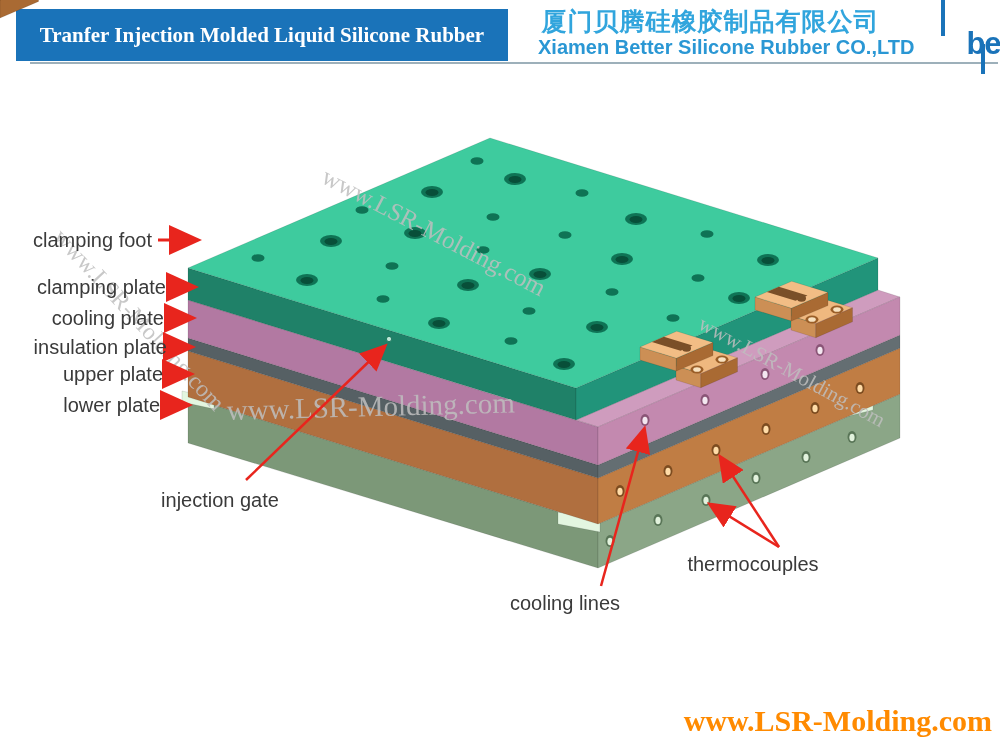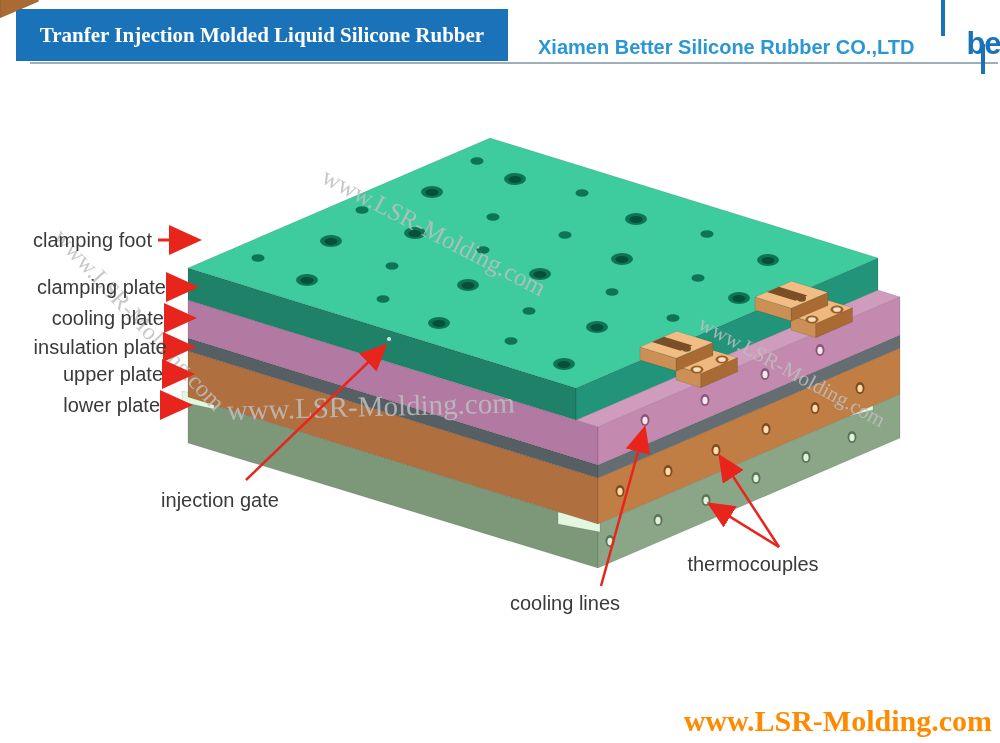--- a/index.html
+++ b/index.html
@@ -25,20 +25,21 @@
   .lbl{font-family:"Liberation Sans",sans-serif;font-size:20px;fill:#3a3a3a;}
   .wm{font-family:"Liberation Serif",serif;fill:#bfbfbf;opacity:.85;}
   .edge{stroke:rgba(0,0,0,.18);stroke-width:.6;}
 </style>
 </head>
 <body>
 
 <div id="page">
 
   <div class="banner">Tranfer Injection Molded Liquid Silicone Rubber</div>
+  <div class="cn">厦门贝腾硅橡胶制品有限公司</div>
   <div class="en">Xiamen Better Silicone Rubber CO.,LTD</div>
   <div class="divider"></div>
   <div class="logo-bar bar-top"></div>
   <div class="logo-bar bar-desc"></div>
   <div class="logo"><span>be</span><span>t</span><span class="t-orange">t</span><span>er</span></div>
 
   <svg width="1000" height="743" viewBox="0 0 1000 743">
     <defs>
       <marker id="ah" markerWidth="11" markerHeight="10" refX="9" refY="5" orient="auto">
         <path d="M0,0 L11,5 L0,10 Z" fill="#e8251d"></path>

